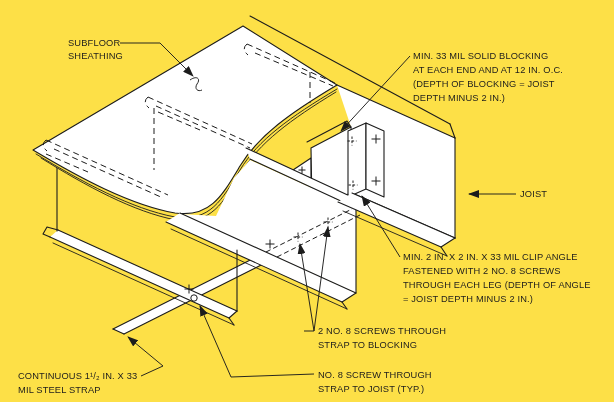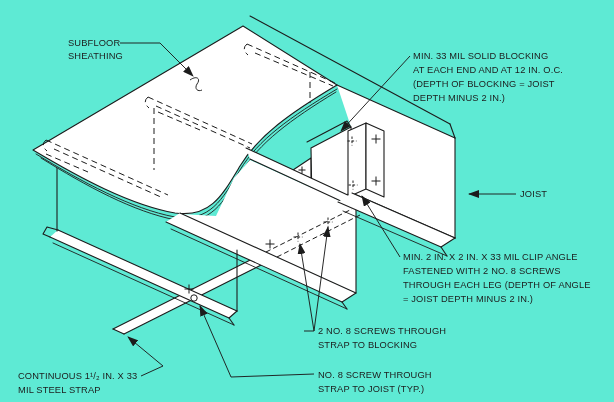--- a/index.html
+++ b/index.html
@@ -1,16 +1,16 @@
 <!DOCTYPE html>
 <html><head>
 <meta charset="utf-8">
 <style>
   html,body{margin:0;padding:0;background:#ffffff;}
-  .stage{position:relative;width:614px;height:402px;background:#5eead4;overflow:hidden;
+  .stage{position:relative;width:614px;height:402px;background:#fde047;overflow:hidden;
          font-family:"Liberation Sans",sans-serif;}
   svg{display:block;}
   svg text{font-family:"Liberation Sans",sans-serif;font-size:9.3px;fill:#1c1c1c;letter-spacing:.15px;}
   .ln{stroke:#1c1c1c;stroke-width:1.1;fill:none;stroke-linecap:round;stroke-linejoin:round;}
   .lnthin{stroke:#1c1c1c;stroke-width:.9;fill:none;stroke-linecap:round;}
   .hid{stroke:#1c1c1c;stroke-width:1;fill:none;stroke-dasharray:6 4;stroke-linecap:butt;}
   .hid2{stroke:#1c1c1c;stroke-width:1;fill:none;stroke-dasharray:5 3;stroke-linecap:butt;}
   .wfill{fill:#ffffff;stroke:none;}
   .wout{fill:#ffffff;stroke:#1c1c1c;stroke-width:1.1;stroke-linejoin:round;}
   .leader{stroke:#1c1c1c;stroke-width:.95;fill:none;stroke-linejoin:round;}

